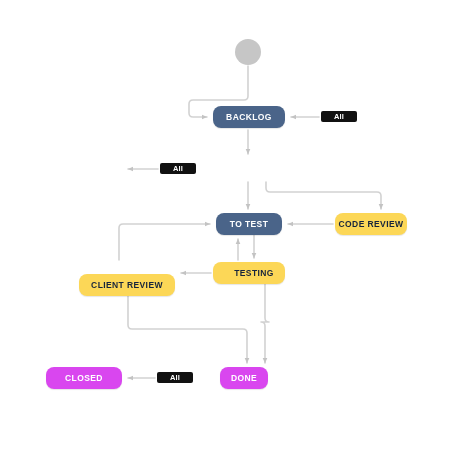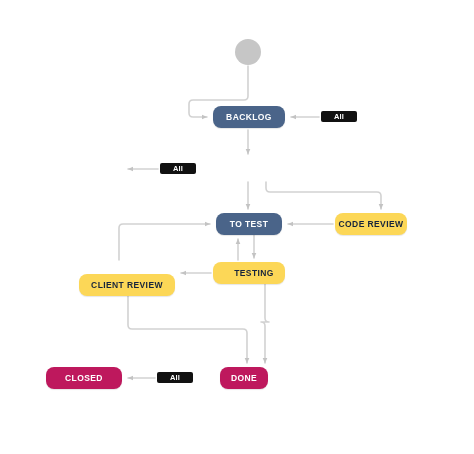--- a/index.html
+++ b/index.html
@@ -18,21 +18,21 @@
     border-radius:8px;
     font-size:8.5px;
     font-weight:bold;
     letter-spacing:0.4px;
     white-space:nowrap;
     box-shadow:0 1px 1px rgba(0,0,0,0.10);
     height:22px;
   }
   .node.blue{background:#4a6489;color:#ffffff;}
   .node.yellow{background:#fcd757;color:#16243c;}
-  .node.green{background:#be185d;color:#ffffff;}
+  .node.green{background:#d946ef;color:#ffffff;}
   .badge{
     position:absolute;
     box-sizing:border-box;
     display:flex;align-items:center;justify-content:center;
     background:#111111;color:#ffffff;
     border-radius:2px;
     font-size:7.5px;font-weight:bold;
     width:36px;height:11px;
     letter-spacing:0.2px;
   }

